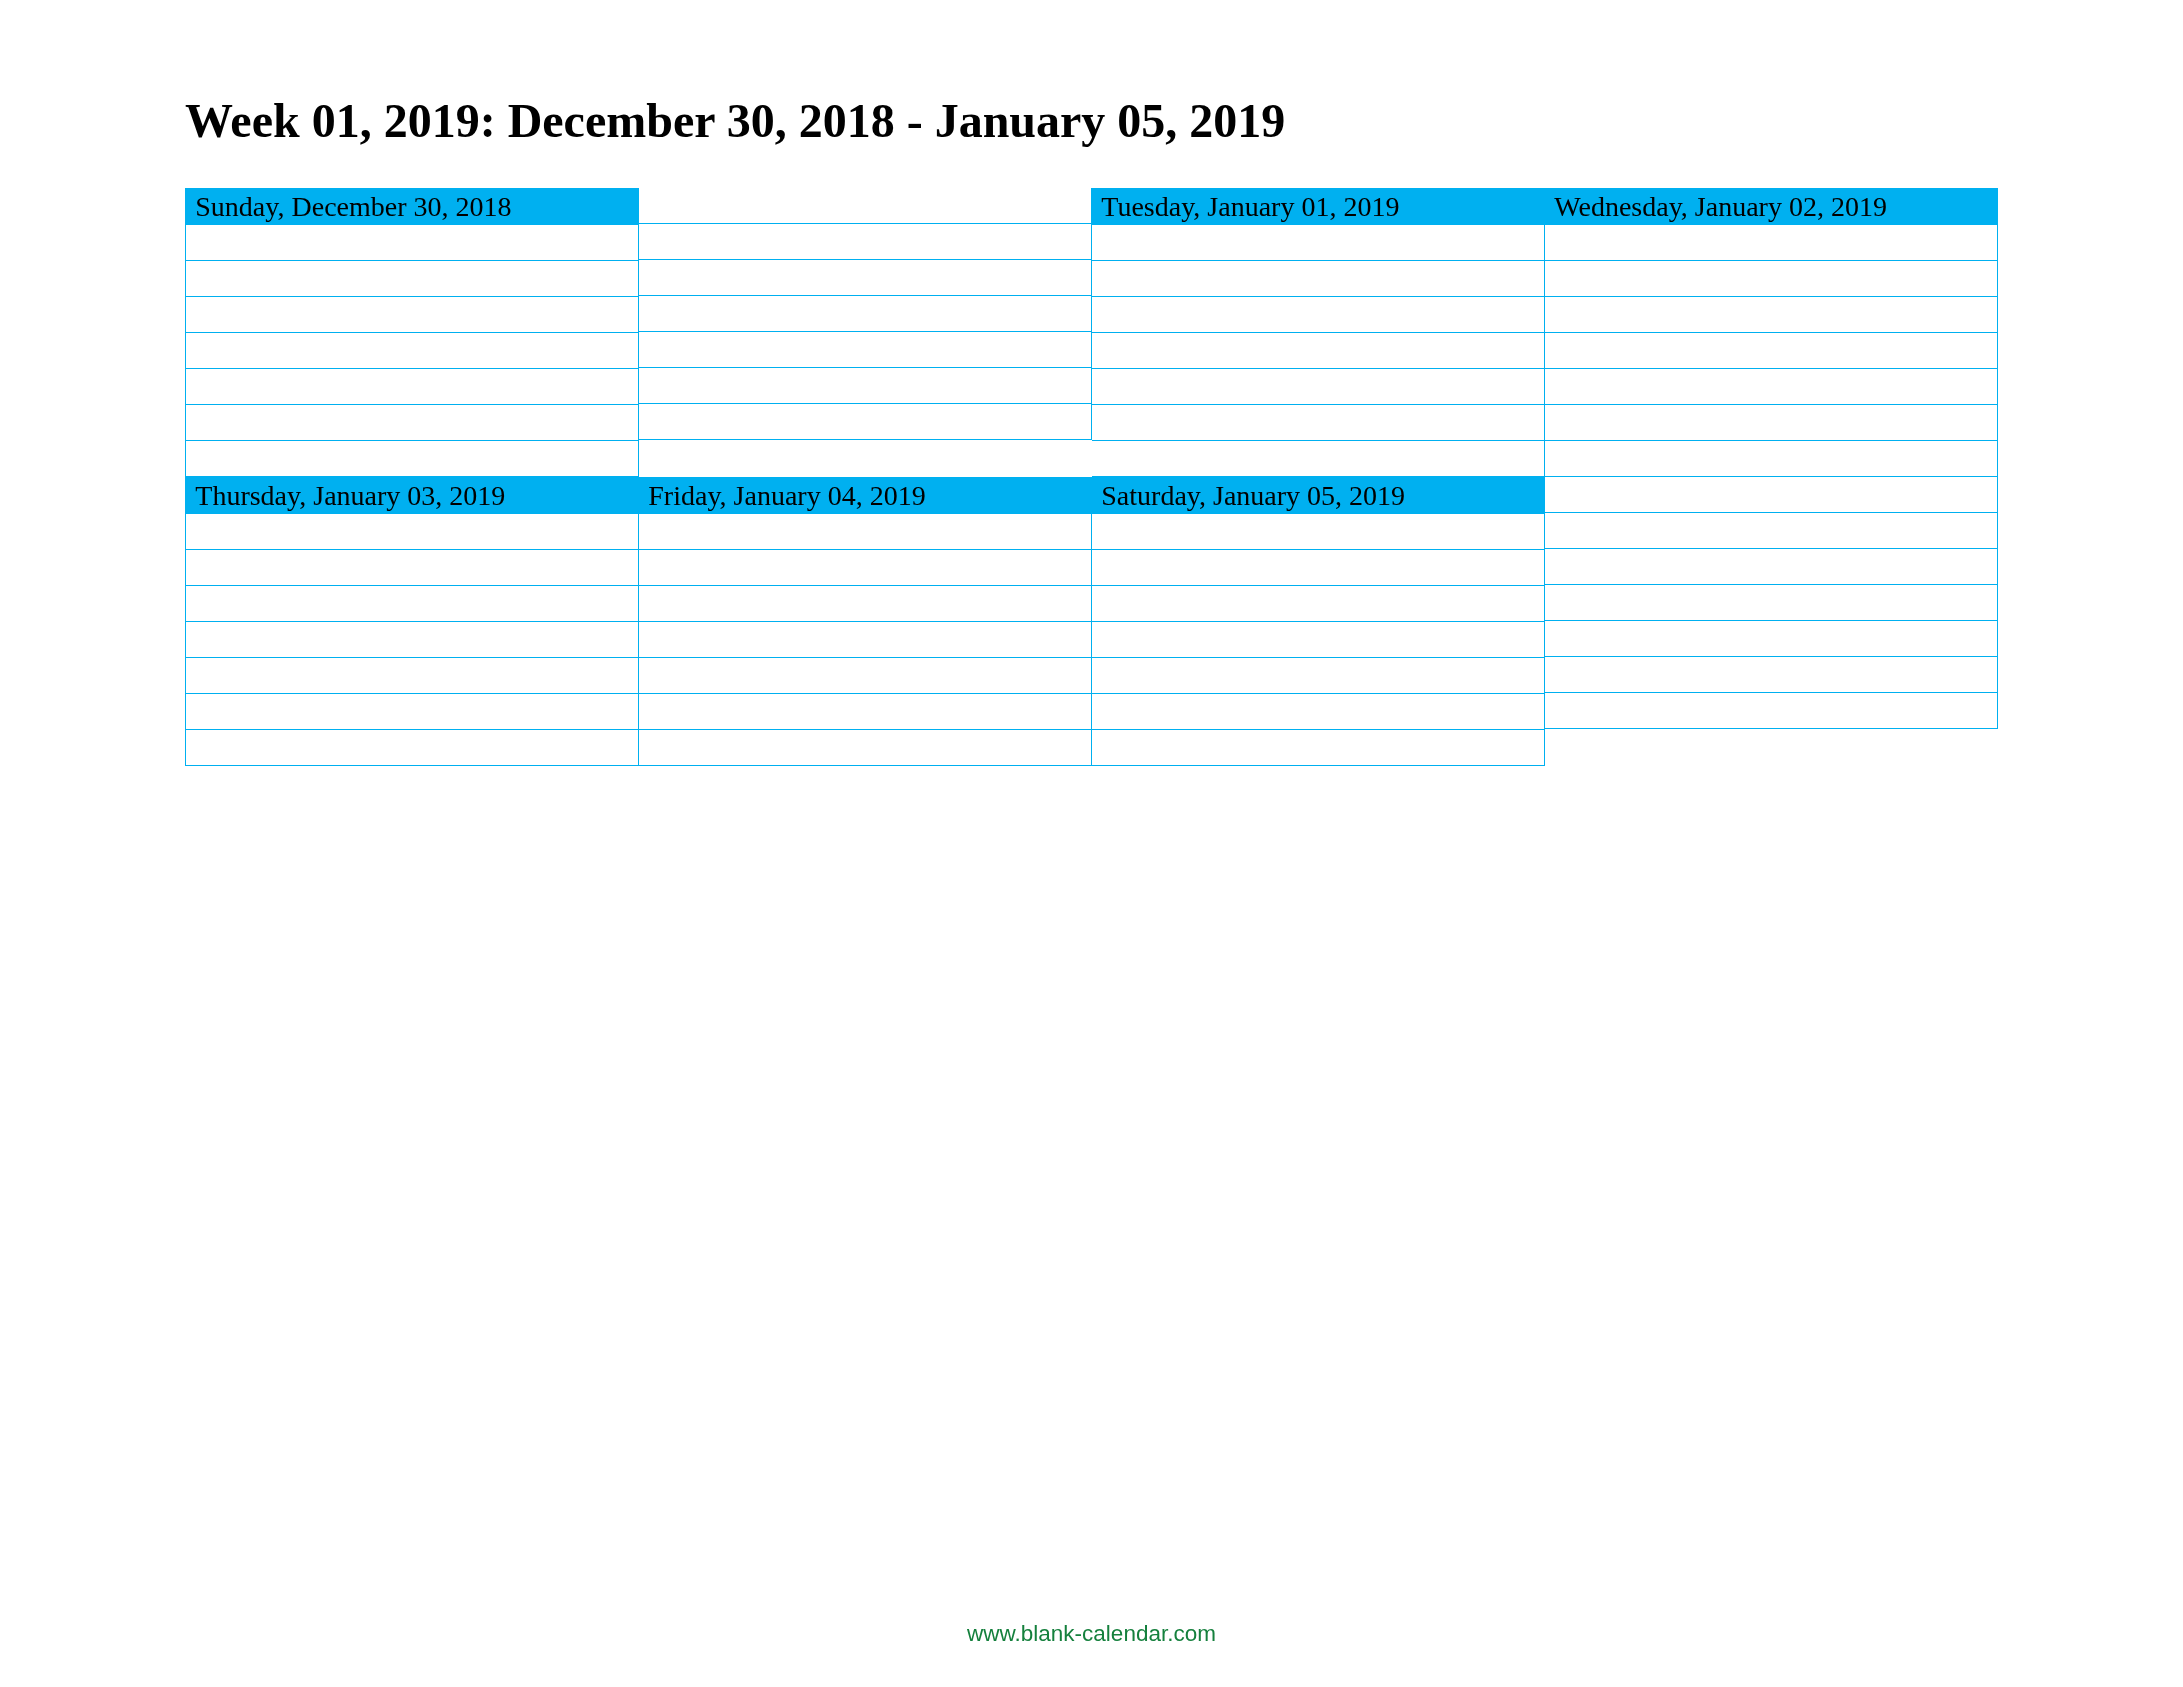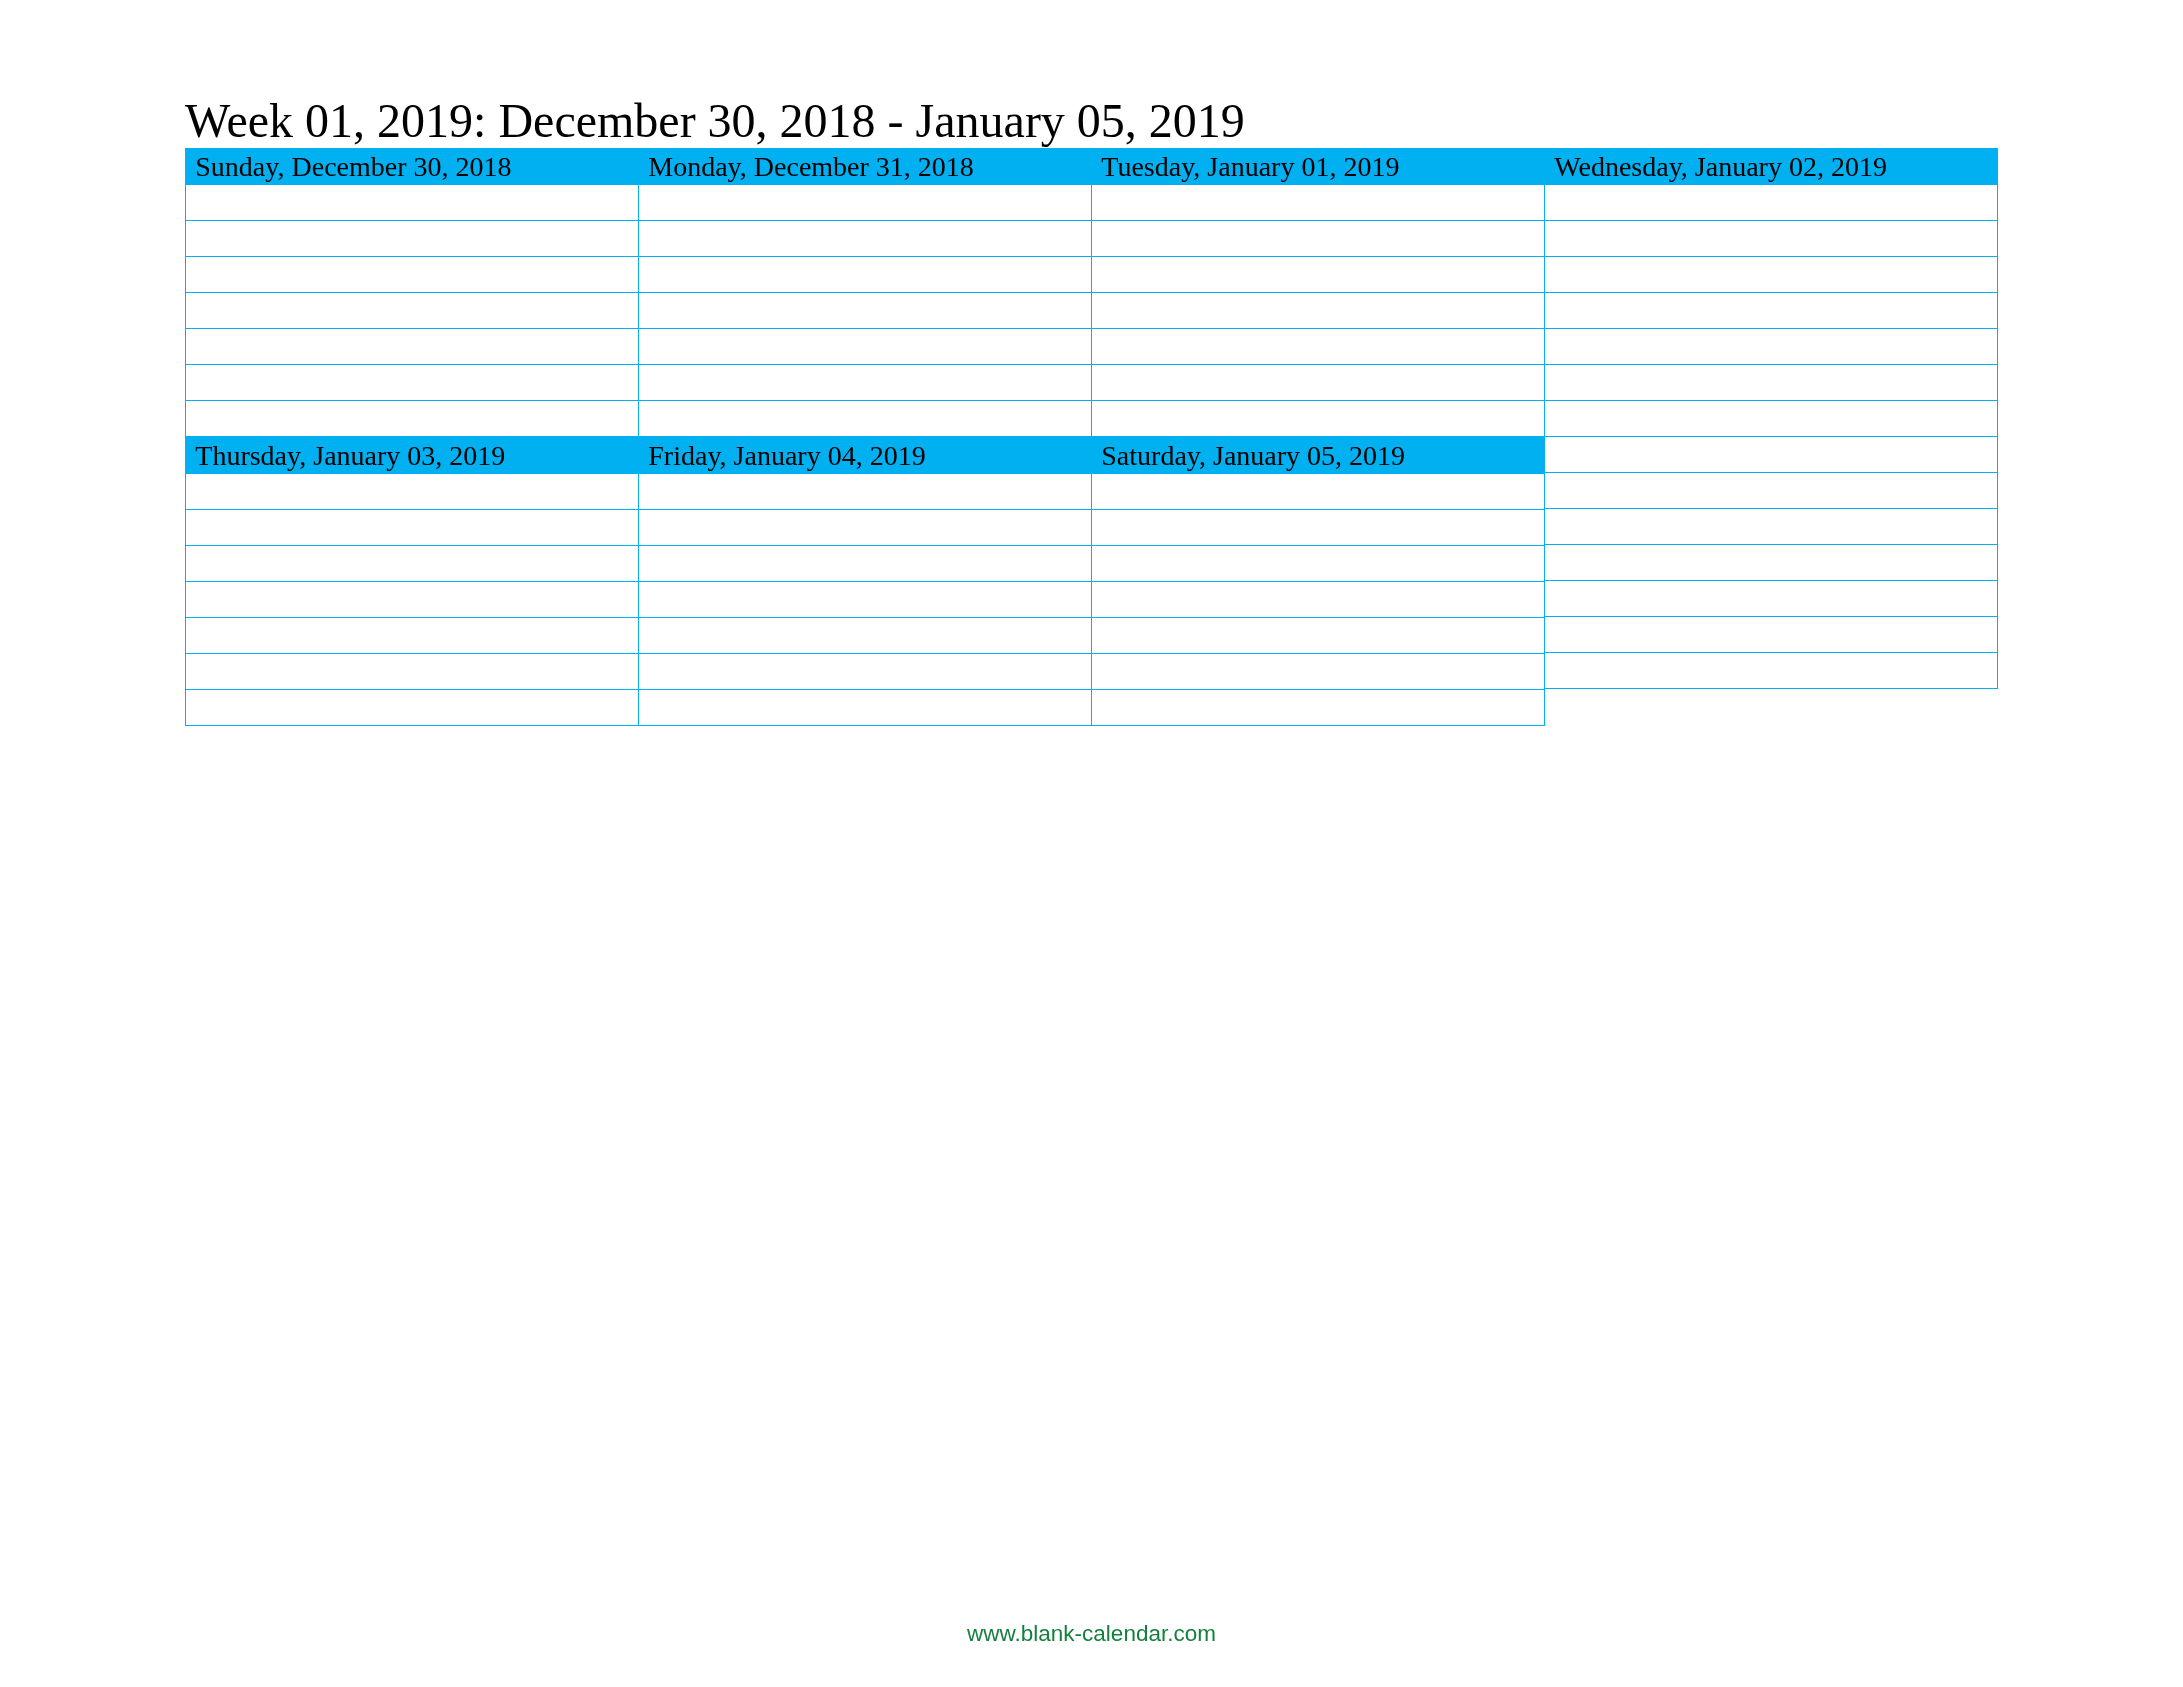--- a/index.html
+++ b/index.html
@@ -10,22 +10,23 @@
     body {
       font-family: "Times New Roman", Times, serif;
       background: #ffffff;
       width: 2183px;
       height: 1687px;
       padding: 93px 185px 40px 185px;
       position: relative;
     }
     .page-title {
       font-size: 48px;
-      font-weight: normal;
+      font-weight: bold;
       color: #000000;
+      margin-bottom: 40px;
     }
     .calendar-grid {
       display: grid;
       grid-template-columns: 1fr 1fr 1fr 1fr;
       border-left: 1.3px solid #00b0f0;
     }
     .day-block {
       display: flex;
       flex-direction: column;
     }
@@ -73,21 +74,20 @@
       <div class="day-header">Sunday, December 30, 2018</div>
       <div class="day-row"></div>
       <div class="day-row"></div>
       <div class="day-row"></div>
       <div class="day-row"></div>
       <div class="day-row"></div>
       <div class="day-row"></div>
       <div class="day-row"></div>
     </div>
     <div class="day-block">
-      <div class="day-header">Monday, December 31, 2018</div>
       <div class="day-row"></div>
       <div class="day-row"></div>
       <div class="day-row"></div>
       <div class="day-row"></div>
       <div class="day-row"></div>
       <div class="day-row"></div>
       <div class="day-row"></div>
     </div>
     <div class="day-block">
       <div class="day-header">Tuesday, January 01, 2019</div>

